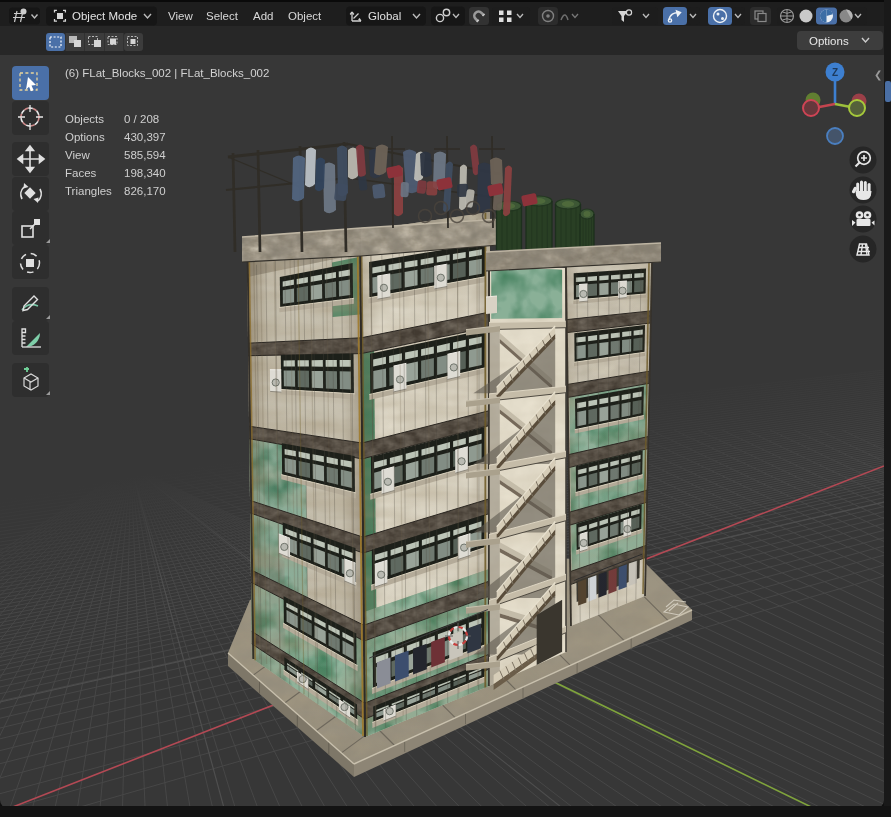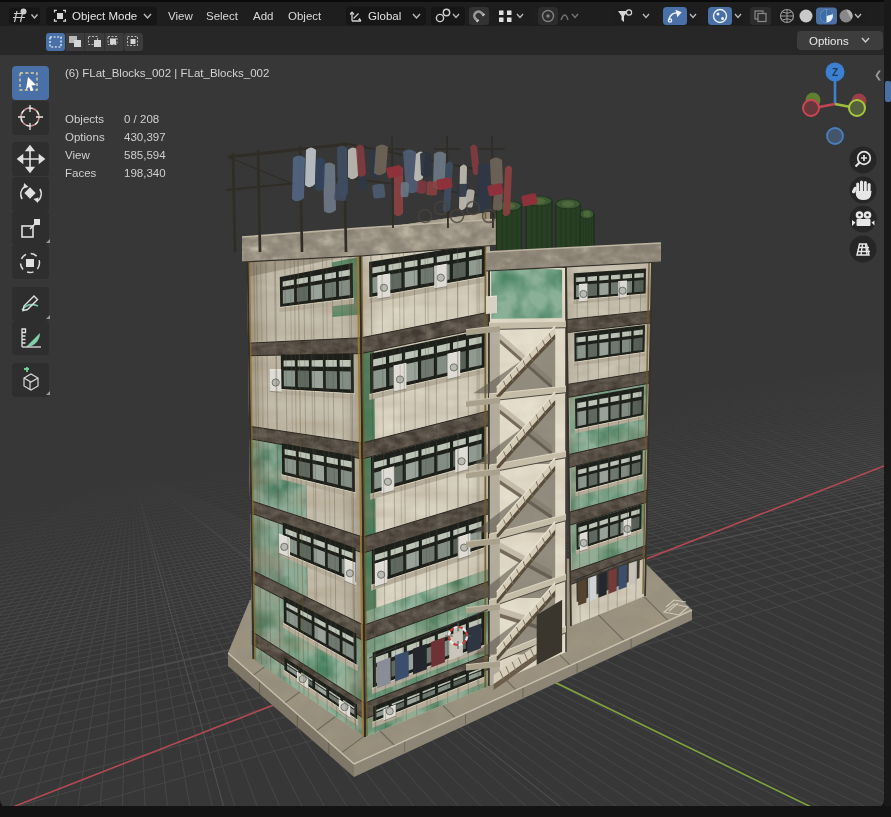--- a/index.html
+++ b/index.html
@@ -1159,20 +1159,21 @@
  </svg>
 
  <div class="abs" style="left:65px;top:64px;color:#d2d2d2;font-size:11.5px;line-height:18px;white-space:nowrap;">
    <div>(6) FLat_Blocks_002 | FLat_Blocks_002</div>
  </div>
  <div class="abs" style="left:65px;top:110px;color:#cfcfcf;font-size:11.5px;line-height:18px;white-space:nowrap;width:200px;">
    <div><span>Objects</span><span class="abs" style="left:59px">0 / 208</span></div>
    <div><span>Options</span><span class="abs" style="left:59px">430,397</span></div>
    <div><span>View</span><span class="abs" style="left:59px">585,594</span></div>
    <div><span>Faces</span><span class="abs" style="left:59px">198,340</span></div>
+   <div><span>Triangles</span><span class="abs" style="left:59px">826,170</span></div>
  </div>
 
  <svg class="abs" style="left:790px;top:58px" width="100" height="100" viewBox="0 0 100 100">
    <g transform="translate(45,46)">
      <line x1="0" y1="-23" x2="0" y2="0" stroke="#3d7fd0" stroke-width="2.6"></line>
      <line x1="0" y1="0" x2="-21" y2="4" stroke="#c4454f" stroke-width="2.6"></line>
      <line x1="0" y1="0" x2="21" y2="4" stroke="#9bbf3b" stroke-width="2.6"></line>
      <circle cx="0" cy="-32" r="9.5" fill="#3d7fd0"></circle>
      <text x="0" y="-28" text-anchor="middle" font-size="10" font-weight="bold" fill="#1c3a5e">Z</text>
      <circle cx="-22" cy="-4" r="7.5" fill="#698c30" opacity="0.85"></circle>

